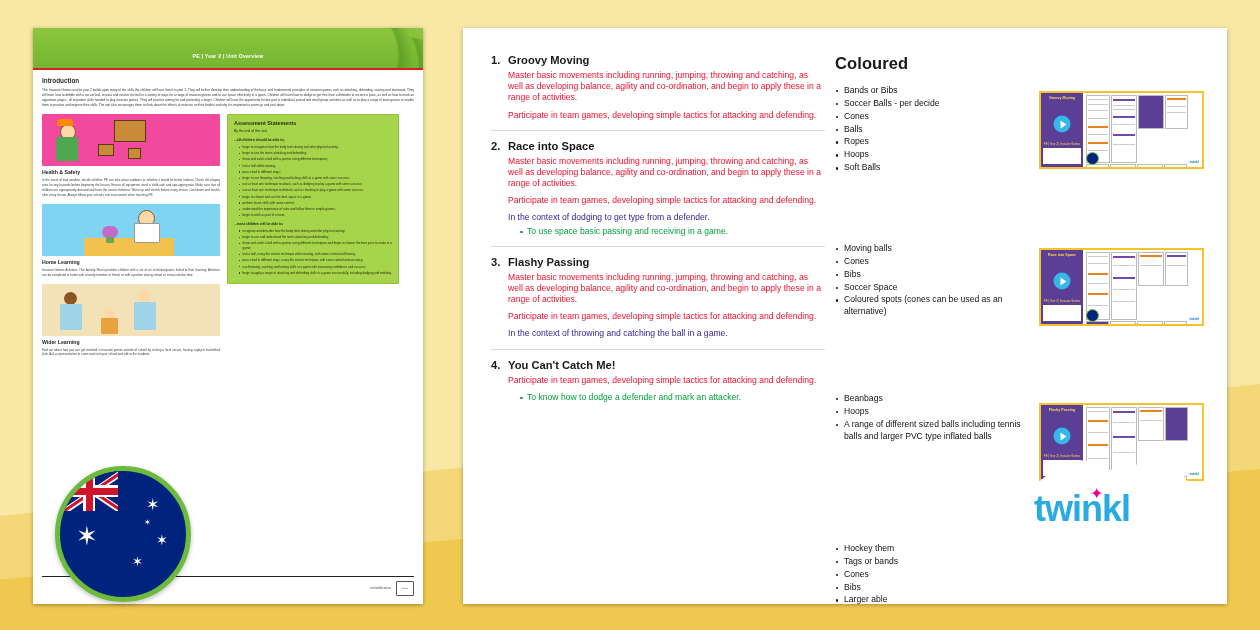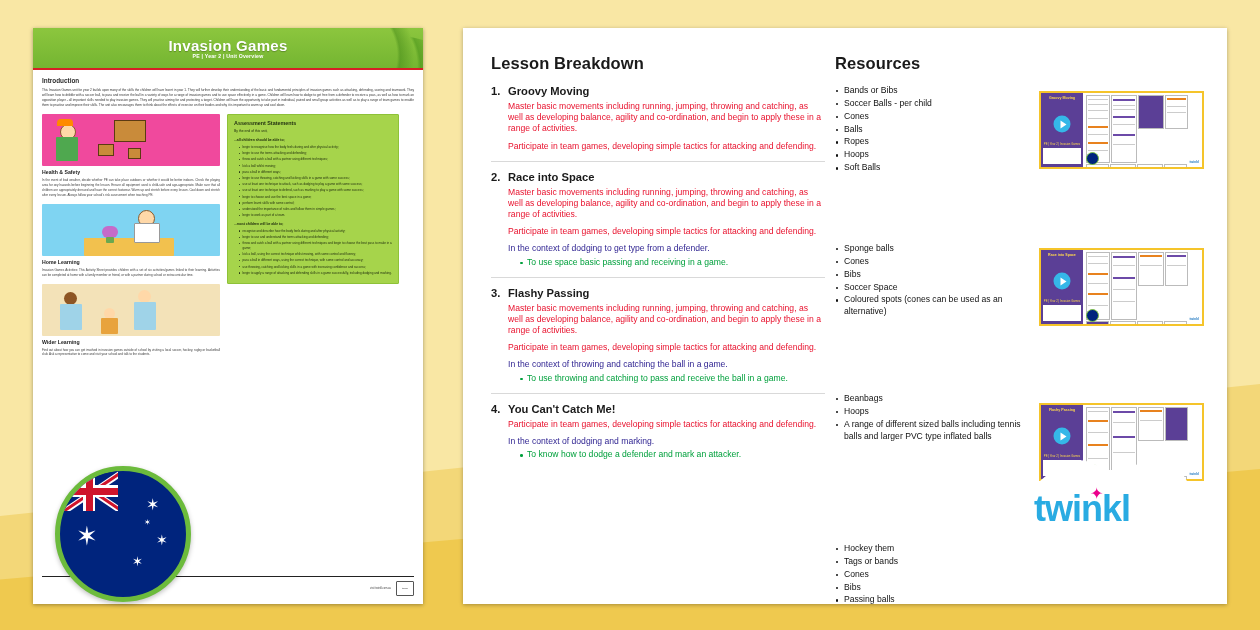--- a/index.html
+++ b/index.html
@@ -240,21 +240,20 @@
 
 <div class="bg-base"></div>
 <div class="bg-swoosh-a"></div>
 <div class="bg-swoosh-b"></div>
 
 <div class="left-page">
 
   <div class="lp-header">
     <div class="hdr-swirl"></div>
     <div class="hdr-swirl2"></div>
-    <div class="lp-title">Invasion Games</div>
     <div class="lp-sub">PE | Year 2 | Unit Overview</div>
   </div>
 
   <div class="lp-intro-wrap">
     <div class="lp-h2">Introduction</div>
     <p class="lp-para">This Invasion Games unit for year 2 builds upon many of the skills the children will have learnt in year 1. They will further develop their understanding of the basic and fundamental principles of invasion games such as attacking, defending, scoring and teamwork. They will learn how to dribble with a soccer ball, to pass and receive the ball in a variety of ways for a range of invasion games and to use space effectively in a game. Children will learn how to dodge to get free from a defender to receive a pass, as well as how to mark an opposition player - all important skills needed to play invasion games. They will practise aiming for and protecting a target. Children will have the opportunity to take part in individual, paired and small group activities as well as to play a range of team games to enable them to practise and improve their skills. The unit also encourages them to think about the effects of exercise on their bodies and why it is important to warm up and cool down.</p>
   </div>
 
   <div class="lp-cols">
 
@@ -331,21 +330,20 @@
   <div class="lp-footer">
     <div class="lp-footer-txt">visit twinkl.com.au</div>
     <div class="lp-footer-logo">twinkl</div>
   </div>
 </div>
 
 <div class="right-page">
   <div class="rp-inner">
 
     <div class="rp-left">
-      <div class="rp-h1">Lesson Breakdown</div>
 
       <div class="lesson">
         <div class="lesson-title">
           <span class="lesson-num">1.</span>
           <span>Groovy Moving</span>
         </div>
         <div class="lesson-body">
           <p class="obj-red">Master basic movements including running, jumping, throwing and catching, as well as developing balance, agility and co-ordination, and begin to apply these in a range of activities.</p>
           <p class="obj-red">Participate in team games, developing simple tactics for attacking and defending.</p>
         </div>
@@ -370,62 +368,58 @@
 
       <div class="lesson">
         <div class="lesson-title">
           <span class="lesson-num">3.</span>
           <span>Flashy Passing</span>
         </div>
         <div class="lesson-body">
           <p class="obj-red">Master basic movements including running, jumping, throwing and catching, as well as developing balance, agility and co-ordination, and begin to apply these in a range of activities.</p>
           <p class="obj-red">Participate in team games, developing simple tactics for attacking and defending.</p>
           <p class="ctx-blue">In the context of throwing and catching the ball in a game.</p>
-          <ul class="goal-ul">
-            <li>To use throwing and catching to pass and receive the ball in a game.</li>
-          </ul>
         </div>
       </div>
       <hr class="lesson-hr">
 
       <div class="lesson">
         <div class="lesson-title">
           <span class="lesson-num">4.</span>
           <span>You Can't Catch Me!</span>
         </div>
         <div class="lesson-body">
           <p class="obj-red">Participate in team games, developing simple tactics for attacking and defending.</p>
-          <p class="ctx-blue">In the context of dodging and marking.</p>
           <ul class="goal-ul">
             <li>To know how to dodge a defender and mark an attacker.</li>
           </ul>
         </div>
       </div>
     </div>
 
     <div class="rp-right">
 
       <div class="res-col">
-        <div class="rp-h1 res">Resources</div>
+        <div class="rp-h1 res">Coloured</div>
 
         <div class="res-block" style="height:152px;margin-top:12px;">
           <ul class="res-ul">
             <li>Bands or Bibs</li>
-            <li>Soccer Balls - per child</li>
+            <li>Soccer Balls - per decide</li>
             <li>Cones</li>
             <li>Balls</li>
             <li>Ropes</li>
             <li>Hoops</li>
             <li>Soft Balls</li>
           </ul>
         </div>
 
         <div class="res-block" style="height:146px;padding-top:6px;">
           <ul class="res-ul">
-            <li>Sponge balls</li>
+            <li>Moving balls</li>
             <li>Cones</li>
             <li>Bibs</li>
             <li>Soccer Space</li>
             <li>Coloured spots (cones can be used as an alternative)</li>
           </ul>
         </div>
 
         <div class="res-block" style="height:150px;padding-top:4px;">
           <ul class="res-ul">
             <li>Beanbags</li>
@@ -433,21 +427,21 @@
             <li>A range of different sized balls including tennis balls and larger PVC type inflated balls</li>
           </ul>
         </div>
 
         <div class="res-block">
           <ul class="res-ul">
             <li>Hockey them</li>
             <li>Tags or bands</li>
             <li>Cones</li>
             <li>Bibs</li>
-            <li>Passing balls</li>
+            <li>Larger able</li>
           </ul>
         </div>
       </div>
 
       <div class="thumb-col">
         <div style="height:37px;"></div>
 
         <div class="thumb" style="margin-bottom:79px;">
           <div class="thumb-video">
             <div class="tv-title">Groovy Moving</div>

